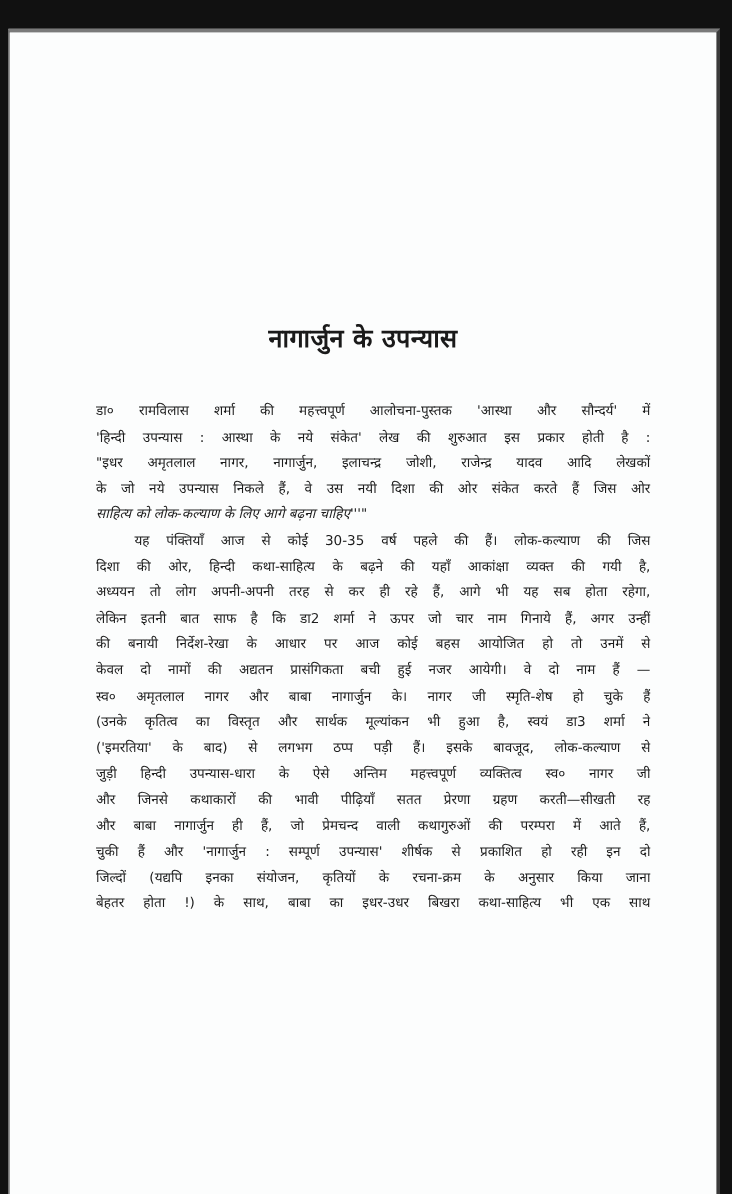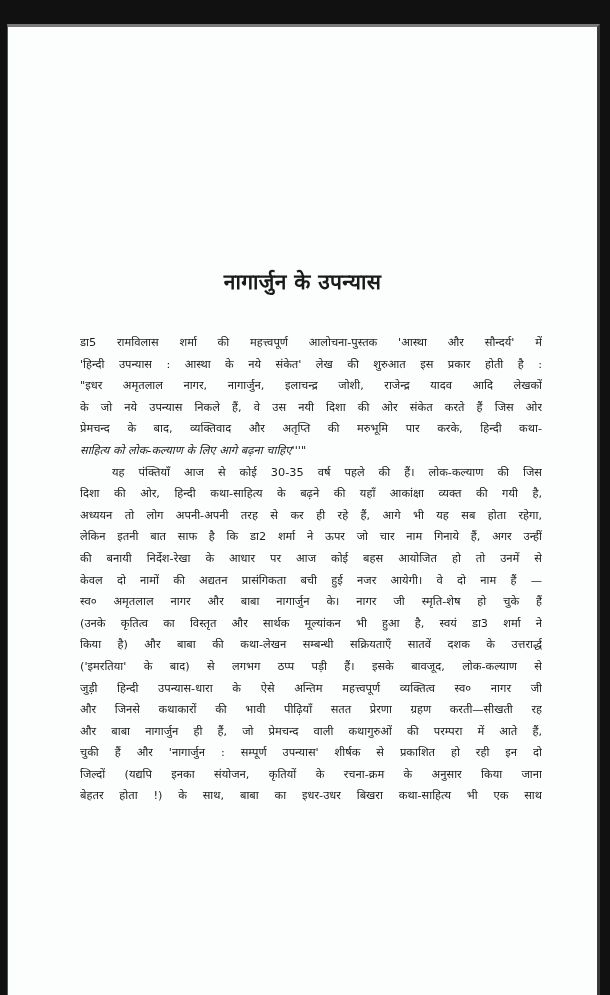--- a/index.html
+++ b/index.html
@@ -70,36 +70,34 @@
   </style>
 </head>
 <body>
 
 <div class="viewer">
   <div class="page">
     <div class="title">नागार्जुन के उपन्यास</div>
 
     <div class="body-text">
 
-      <span class="line">डा5 रामविलास शर्मा की महत्त्वपूर्ण आलोचना-पुस्तक 'आस्था और सौन्दर्य' में</span>
+      <span class="line">डा० रामविलास शर्मा की महत्त्वपूर्ण आलोचना-पुस्तक 'आस्था और सौन्दर्य' में</span>
       <span class="line">'हिन्दी उपन्यास : आस्था के नये संकेत' लेख की शुरुआत इस प्रकार होती है :</span>
       <span class="line">"इधर अमृतलाल नागर, नागार्जुन, इलाचन्द्र जोशी, राजेन्द्र यादव आदि लेखकों</span>
       <span class="line">के जो नये उपन्यास निकले हैं, वे उस नयी दिशा की ओर संकेत करते हैं जिस ओर</span>
-      <span class="line">प्रेमचन्द के बाद, व्यक्तिवाद और अतृप्ति की मरुभूमि पार करके, हिन्दी कथा-</span>
       <span class="line last">साहित्य को लोक-कल्याण के लिए आगे बढ़ना चाहिए'''"</span>
 
       <span class="line indent">यह पंक्तियाँ आज से कोई 30-35 वर्ष पहले की हैं। लोक-कल्याण की जिस</span>
       <span class="line">दिशा की ओर, हिन्दी कथा-साहित्य के बढ़ने की यहाँ आकांक्षा व्यक्त की गयी है,</span>
       <span class="line">अध्ययन तो लोग अपनी-अपनी तरह से कर ही रहे हैं, आगे भी यह सब होता रहेगा,</span>
       <span class="line">लेकिन इतनी बात साफ है कि डा2 शर्मा ने ऊपर जो चार नाम गिनाये हैं, अगर उन्हीं</span>
       <span class="line">की बनायी निर्देश-रेखा के आधार पर आज कोई बहस आयोजित हो तो उनमें से</span>
       <span class="line">केवल दो नामों की अद्यतन प्रासंगिकता बची हुई नजर आयेगी। वे दो नाम हैं —</span>
       <span class="line">स्व० अमृतलाल नागर और बाबा नागार्जुन के। नागर जी स्मृति-शेष हो चुके हैं</span>
       <span class="line">(उनके कृतित्व का विस्तृत और सार्थक मूल्यांकन भी हुआ है, स्वयं डा3 शर्मा ने</span>
-      <span class="line">किया है) और बाबा की कथा-लेखन सम्बन्धी सक्रियताएँ सातवें दशक के उत्तरार्द्ध</span>
       <span class="line">('इमरतिया' के बाद) से लगभग ठप्प पड़ी हैं। इसके बावजूद, लोक-कल्याण से</span>
       <span class="line">जुड़ी हिन्दी उपन्यास-धारा के ऐसे अन्तिम महत्त्वपूर्ण व्यक्तित्व स्व० नागर जी</span>
       <span class="line">और जिनसे कथाकारों की भावी पीढ़ियाँ सतत प्रेरणा ग्रहण करती—सीखती रह</span>
       <span class="line">और बाबा नागार्जुन ही हैं, जो प्रेमचन्द वाली कथागुरुओं की परम्परा में आते हैं,</span>
       <span class="line">चुकी हैं और 'नागार्जुन : सम्पूर्ण उपन्यास' शीर्षक से प्रकाशित हो रही इन दो</span>
       <span class="line">जिल्दों (यद्यपि इनका संयोजन, कृतियों के रचना-क्रम के अनुसार किया जाना</span>
       <span class="line">बेहतर होता !) के साथ, बाबा का इधर-उधर बिखरा कथा-साहित्य भी एक साथ</span>
     </div>
   </div>
 </div>

